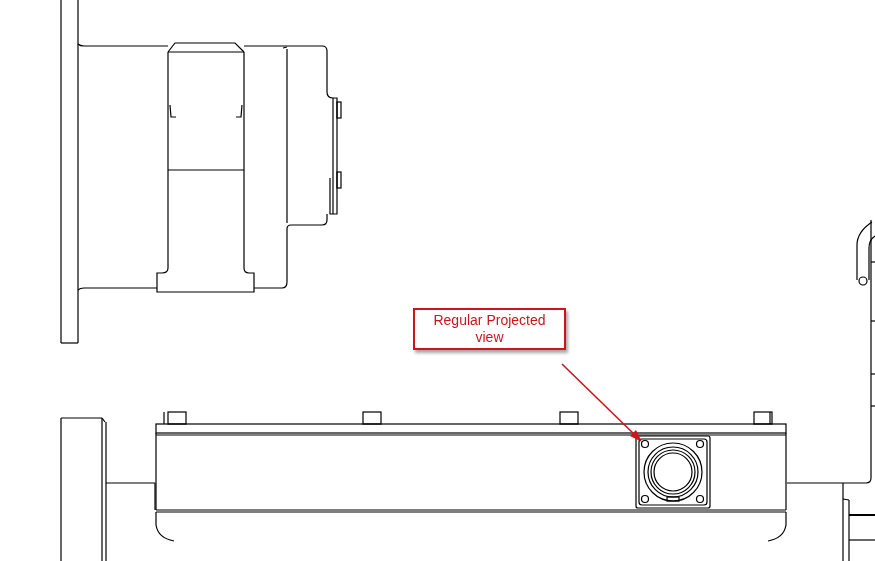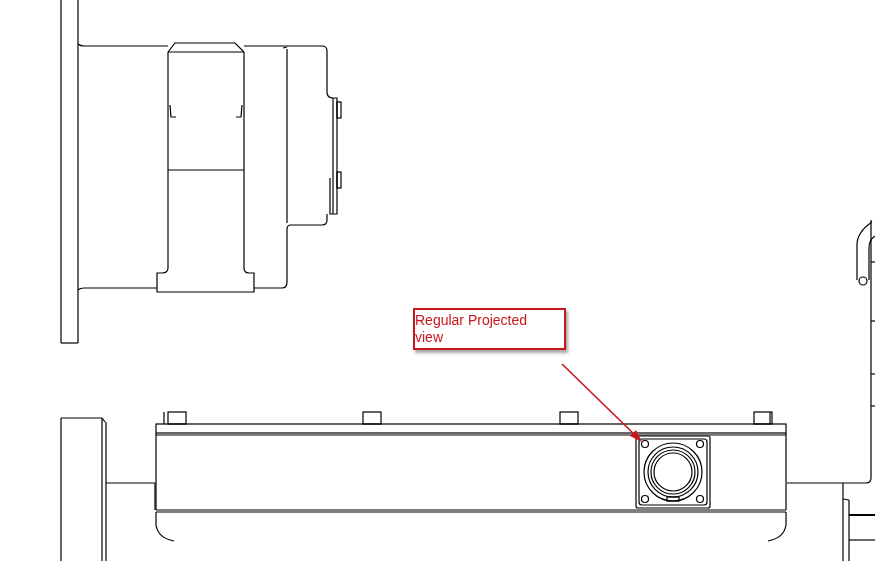--- a/index.html
+++ b/index.html
@@ -2,21 +2,21 @@
 <html><head>
 <meta charset="utf-8">
 <style>
   html, body { margin: 0; padding: 0; background: #ffffff; }
   body { width: 875px; height: 561px; overflow: hidden; position: relative; font-family: "Liberation Sans", sans-serif; }
   #canvas { position: absolute; left: 0; top: 0; width: 875px; height: 561px; }
   .callout {
     position: absolute; left: 413px; top: 308px; width: 153px; height: 42px;
     border: 2px solid #c8161d; background: #ffffff; box-sizing: border-box;
     box-shadow: 2px 3px 3px rgba(0,0,0,0.35);
-    display: flex; flex-direction: column; align-items: flex-start; justify-content: center;
+    display: flex; flex-direction: column; align-items: center; justify-content: center;
     color: #c8161d; font-size: 14px; line-height: 17px; text-align: center;
   }
   .callout span { display: block; }
 </style>
 </head>
 <body>
 
 <svg id="canvas" viewBox="0 0 875 561" xmlns="http://www.w3.org/2000/svg">
   <g fill="none" stroke="#000" stroke-width="1.2">
 

